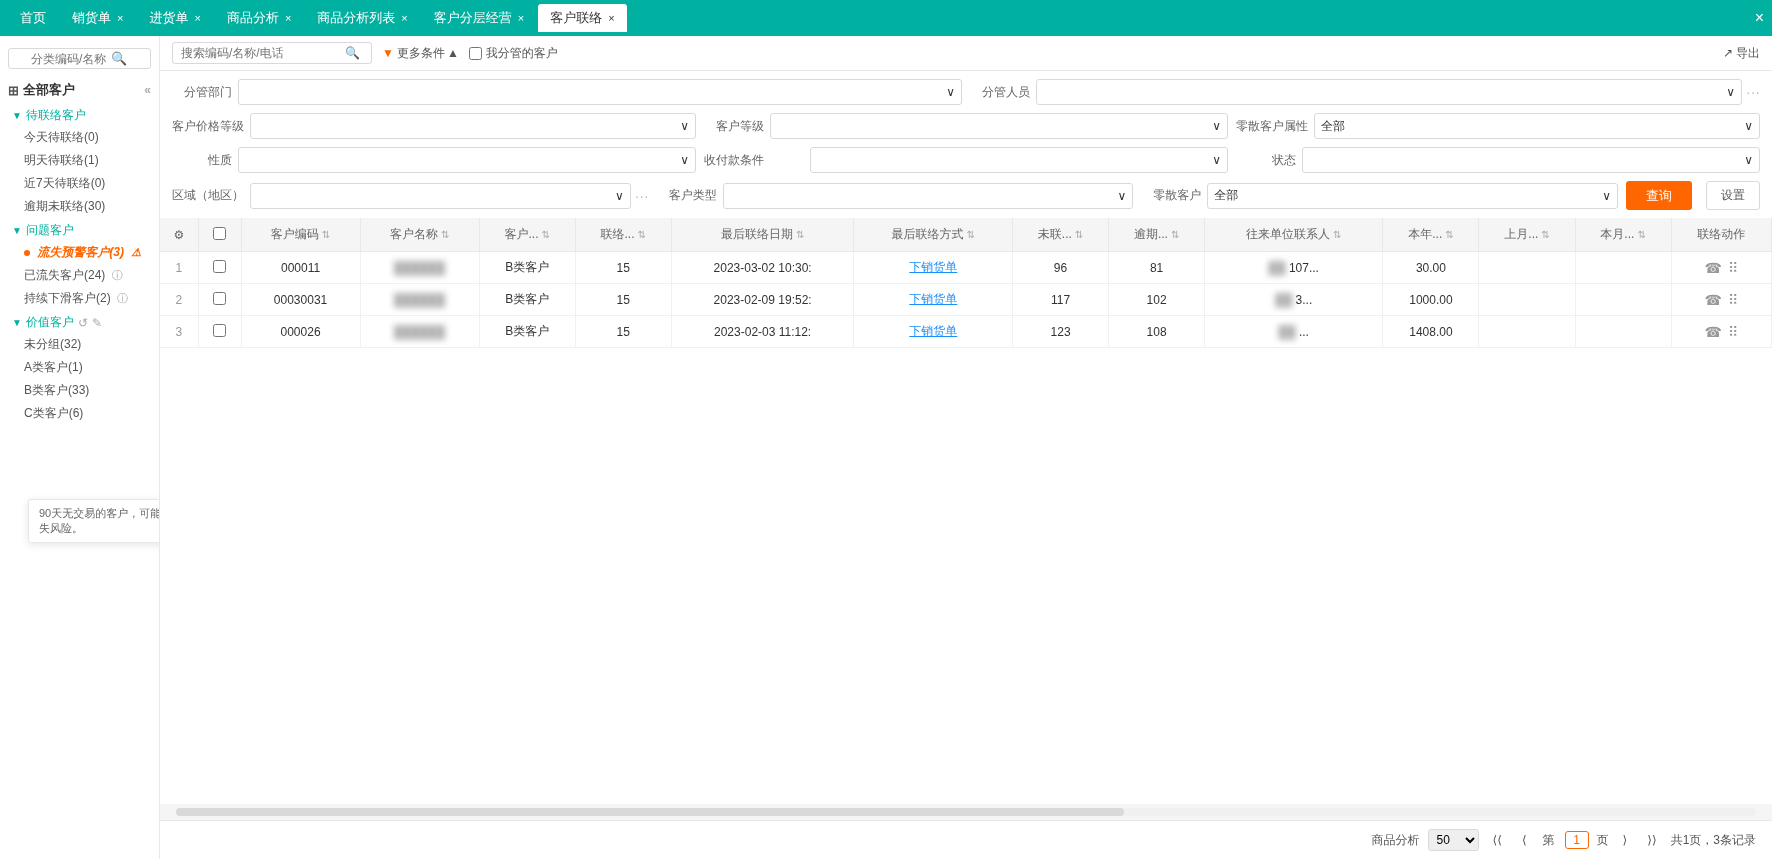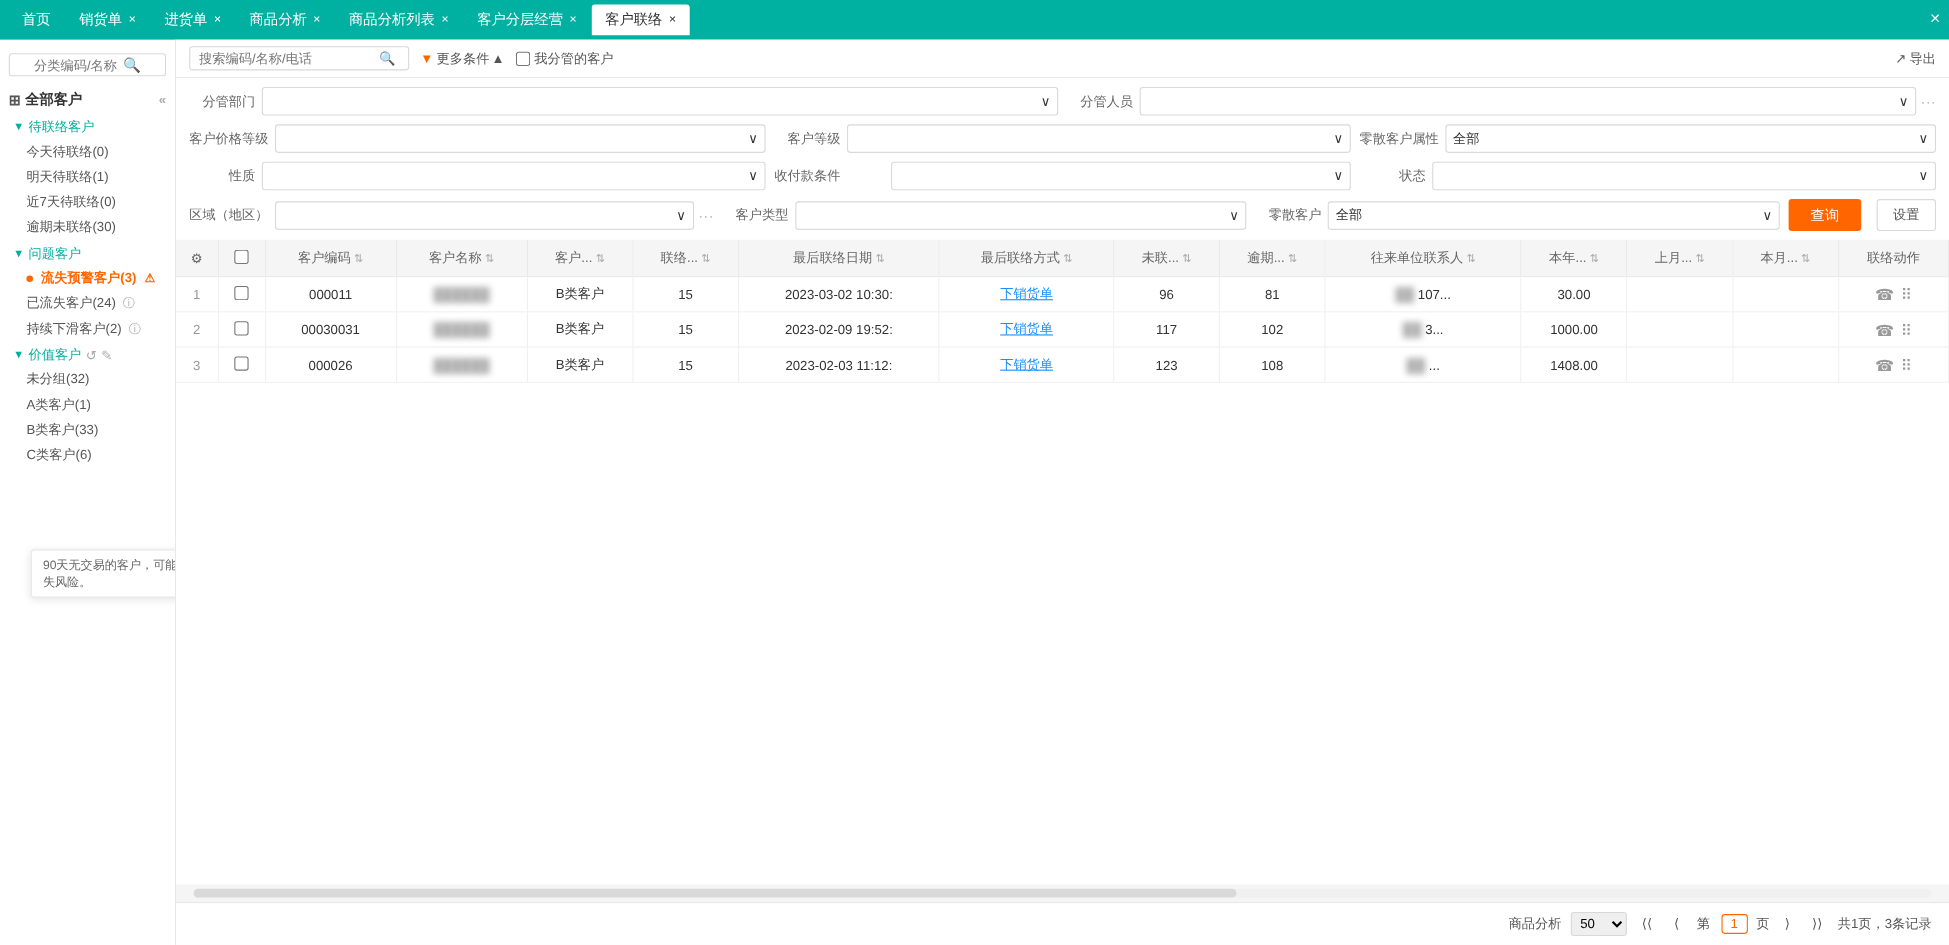--- a/index.html
+++ b/index.html
@@ -68,21 +68,21 @@
       padding: 4px 8px 2px 12px;
       color: #00b0a0; font-size: 12px; cursor: pointer;
     }
     .sidebar-section-title .arrow { margin-right: 4px; font-size: 10px; }
 
     .sidebar-item {
       padding: 3px 8px 3px 24px;
       color: #555; cursor: pointer; font-size: 12px;
     }
     .sidebar-item.active {
-      color: #ff6600; font-weight: bold;
+      color: #ff6600; font-weight: bold; font-style: italic;
     }
     .sidebar-item.active::before {
       content: ""; display: inline-block;
       width: 6px; height: 6px; border-radius: 50%;
       background: #ff6600; margin-right: 4px; vertical-align: middle;
     }
 
     .tooltip-box {
       position: absolute; left: 28px; top: 258px;
       background: #fff; border: 1px solid #e8e8e8;

